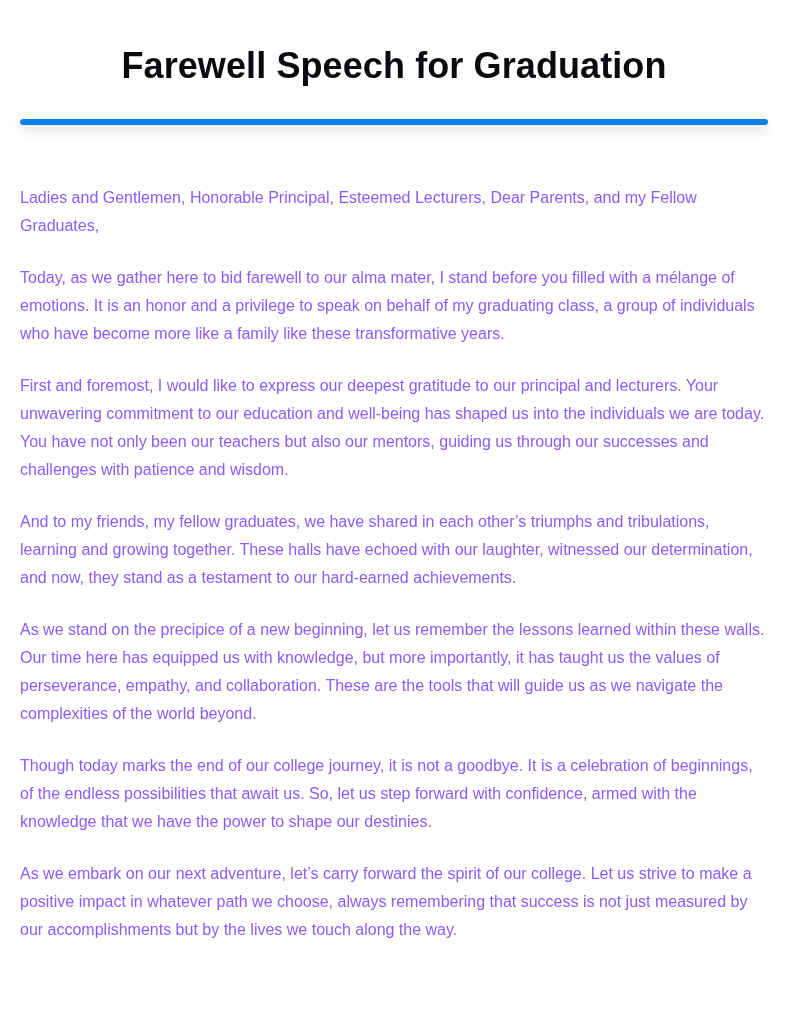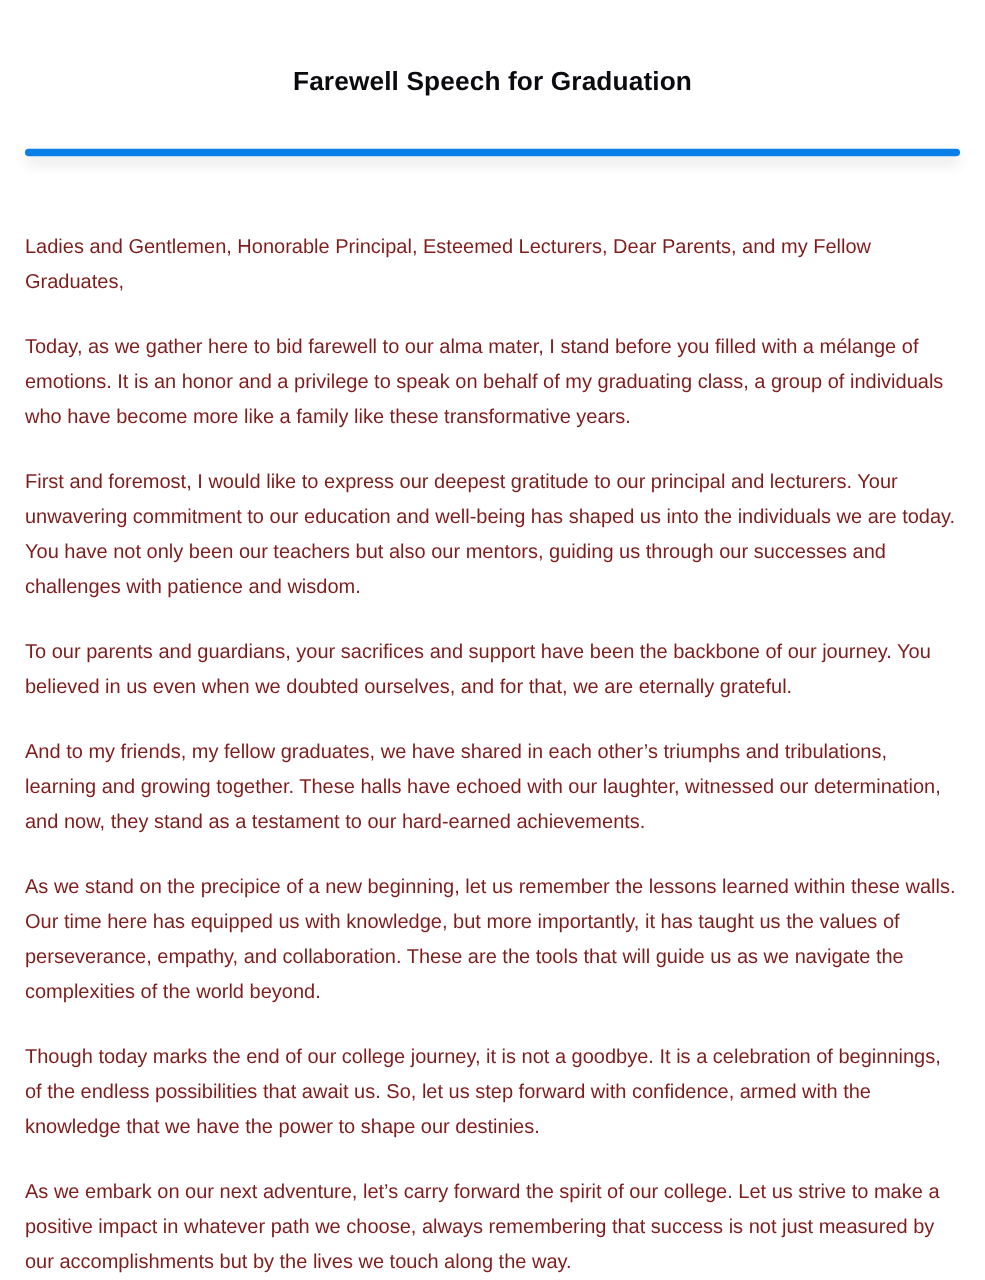--- a/index.html
+++ b/index.html
@@ -15,55 +15,54 @@
     }
     .page {
       padding: 0 20px;
     }
     .header {
       padding-top: 46px;
     }
     .title {
       margin: 0;
       text-align: center;
-      font-size: 21px;
+      font-size: 36px;
       font-weight: 700;
       color: #0b0b0f;
       line-height: 40px;
       letter-spacing: 0.1px;
     }
     .divider {
       margin-top: 33px;
       height: 6px;
       border-radius: 3px;
       background: #0a7fe8;
       box-shadow: 0 6px 10px rgba(0,0,0,0.12);
     }
     .content {
       margin-top: 59px;
     }
     .para {
       margin: 0 0 24px 0;
       font-size: 16px;
       line-height: 28px;
-      color: #7f1d1d;
+      color: #8b5cf6;
     }
   </style>
 </head>
 <body>
 
 <div class="page">
   <header class="header">
     <h1 class="title">Farewell Speech for Graduation</h1>
     <div class="divider"></div>
   </header>
 
   <main class="content">
     <p class="para">Ladies and Gentlemen, Honorable Principal, Esteemed Lecturers, Dear Parents, and my Fellow Graduates,</p>
     <p class="para">Today, as we gather here to bid farewell to our alma mater, I stand before you filled with a mélange of emotions. It is an honor and a privilege to speak on behalf of my graduating class, a group of individuals who have become more like a family like these transformative years.</p>
     <p class="para">First and foremost, I would like to express our deepest gratitude to our principal and lecturers. Your unwavering commitment to our education and well-being has shaped us into the individuals we are today. You have not only been our teachers but also our mentors, guiding us through our successes and challenges with patience and wisdom.</p>
-    <p class="para">To our parents and guardians, your sacrifices and support have been the backbone of our journey. You believed in us even when we doubted ourselves, and for that, we are eternally grateful.</p>
     <p class="para">And to my friends, my fellow graduates, we have shared in each other’s triumphs and tribulations, learning and growing together. These halls have echoed with our laughter, witnessed our determination, and now, they stand as a testament to our hard-earned achievements.</p>
     <p class="para">As we stand on the precipice of a new beginning, let us remember the lessons learned within these walls. Our time here has equipped us with knowledge, but more importantly, it has taught us the values of perseverance, empathy, and collaboration. These are the tools that will guide us as we navigate the complexities of the world beyond.</p>
     <p class="para">Though today marks the end of our college journey, it is not a goodbye. It is a celebration of beginnings, of the endless possibilities that await us. So, let us step forward with confidence, armed with the knowledge that we have the power to shape our destinies.</p>
     <p class="para">As we embark on our next adventure, let’s carry forward the spirit of our college. Let us strive to make a positive impact in whatever path we choose, always remembering that success is not just measured by our accomplishments but by the lives we touch along the way.</p>
   </main>
 </div>
 
 </body></html>

